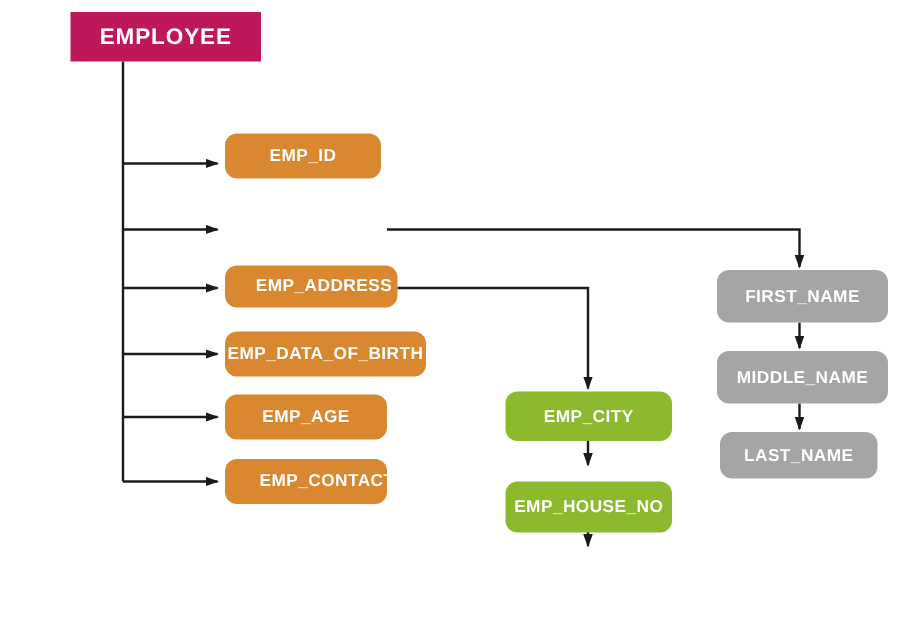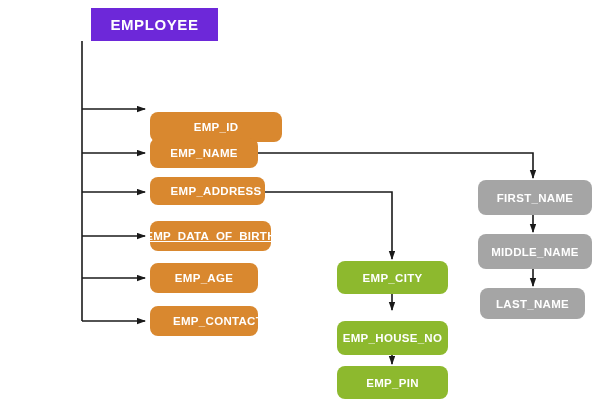--- a/index.html
+++ b/index.html
@@ -29,25 +29,24 @@
     justify-content: center;
     box-sizing: border-box;
     color: #ffffff;
     font-weight: bold;
     letter-spacing: 0.3px;
     text-align: center;
     white-space: nowrap;
     z-index: 2;
   }
   .entity {
-    background: #6d28d9;
+    background: #be185d;
     border-radius: 0;
     font-size: 15px;
     letter-spacing: 0.6px;
-    margin-left: 44px;
   }
   .attr-orange {
     background: #d9882f;
     border-radius: 8px;
     font-size: 11.5px;
   }
   .attr-green {
     background: #8db92e;
     border-radius: 8px;
     font-size: 11.5px;
@@ -88,37 +87,35 @@
 
       <path d="M265,192 L392,192 L392,259" marker-end="url(#arrow)"></path>
 
       <path d="M392,294 L392,310" marker-end="url(#arrow)"></path>
       <path d="M392,347 L392,364" marker-end="url(#arrow)"></path>
     </g>
   </svg>
 
   <div class="node entity" style="left:47px; top:8px; width:127px; height:33px;">EMPLOYEE</div>
 
-  <div class="node attr-orange" style="left:150px; top:112px; width:132px; height:30px;">EMP_ID</div>
+  <div class="node attr-orange" style="left:150px; top:89px; width:104px; height:30px;">EMP_ID</div>
 
-  <div class="node attr-orange" style="left:150px; top:138px; width:108px; height:30px;">EMP_NAME</div>
 
   <div class="node attr-orange" style="left:150px; top:177px; width:115px; height:28px;padding-left:17px;">EMP_ADDRESS</div>
 
-  <div class="node attr-orange" style="left:150px; top:221px; width:121px; height:30px;text-decoration:underline;">EMP_DATA_OF_BIRTH</div>
+  <div class="node attr-orange" style="left:150px; top:221px; width:134px; height:30px;">EMP_DATA_OF_BIRTH</div>
 
   <div class="node attr-orange" style="left:150px; top:263px; width:108px; height:30px;">EMP_AGE</div>
 
   <div class="node attr-orange" style="left:150px; top:306px; width:108px; height:30px;padding-left:28px;">EMP_CONTACT</div>
 
   <div class="node attr-gray" style="left:478px; top:180px; width:114px; height:35px;">FIRST_NAME</div>
 
   <div class="node attr-gray" style="left:480px; top:288px; width:105px; height:31px;">LAST_NAME</div>
 
   <div class="node attr-gray" style="left:478px; top:234px; width:114px; height:35px;">MIDDLE_NAME</div>
 
   <div class="node attr-green" style="left:337px; top:261px; width:111px; height:33px;">EMP_CITY</div>
 
   <div class="node attr-green" style="left:337px; top:321px; width:111px; height:34px;">EMP_HOUSE_NO</div>
 
-  <div class="node attr-green" style="left:337px; top:366px; width:111px; height:33px;">EMP_PIN</div>
 
 </div>
 
 </body></html>

